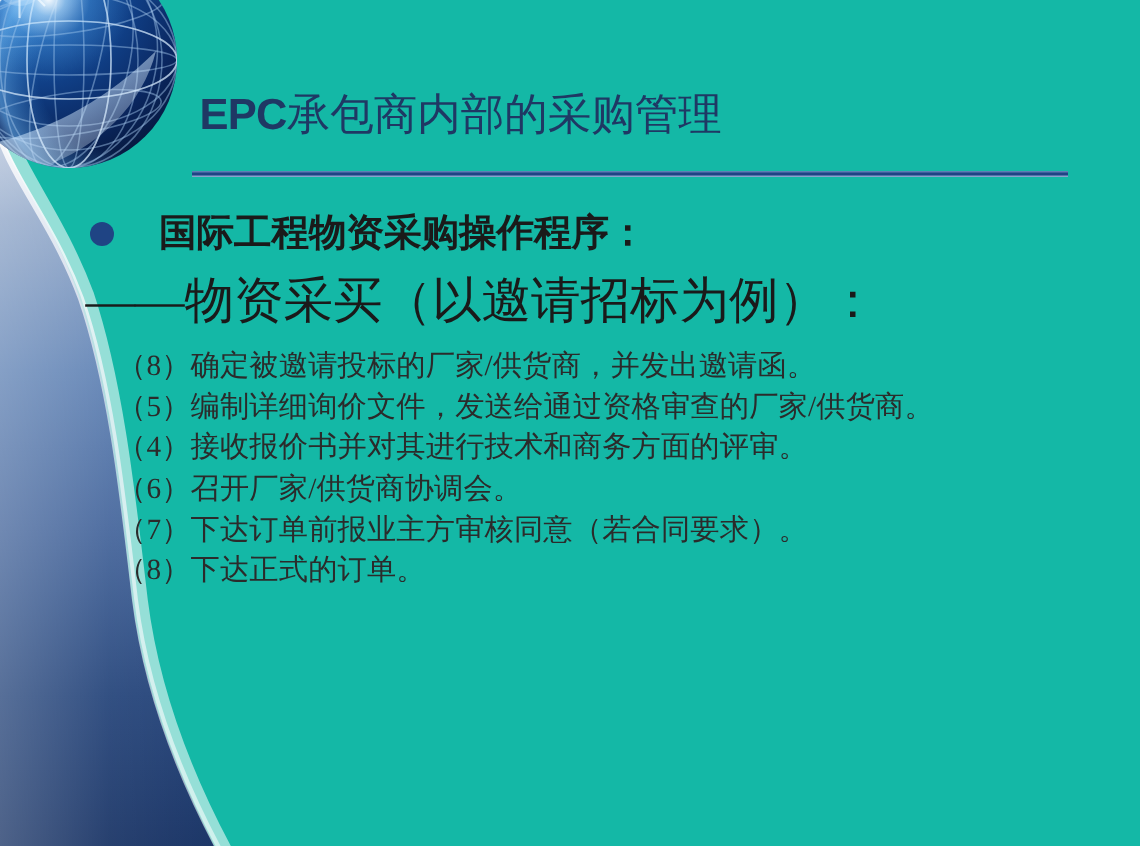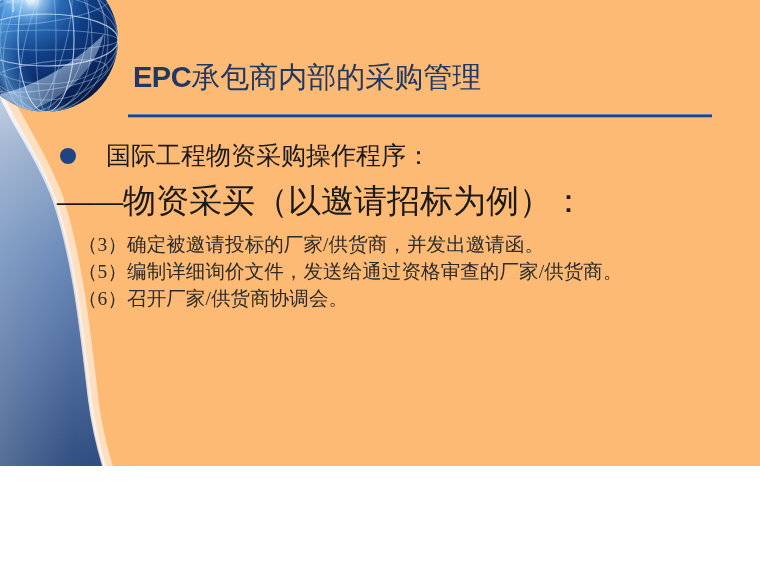--- a/index.html
+++ b/index.html
@@ -6,23 +6,23 @@
     margin: 0;
     padding: 0;
     background: #ffffff;
   }
   body {
     font-family: "Liberation Serif", "DejaVu Serif", serif;
   }
   .slide {
     position: relative;
     width: 760px;
-    height: 466px;
+    height: 564px;
     overflow: hidden;
-    background: #fdba74;
+    background: #14b8a6;
   }
 
   
   .left-band {
     position: absolute;
     left: 0;
     top: 0;
     width: 230px;
     height: 570px;
     pointer-events: none;
@@ -96,20 +96,21 @@
     background: #1f4484;
     margin-top: 8px;
     flex: 0 0 auto;
   }
   .lvl1-text {
     margin-left: 30px;
     font-size: 25px;
     line-height: 32px;
     color: #1a1a1a;
     white-space: nowrap;
+    font-weight: bold;
   }
 
   .lvl2 {
     position: absolute;
     left: 57px;
     top: 185px;
     width: 690px;
     font-size: 33px;
     line-height: 32px;
     color: #1a1a1a;
@@ -258,18 +259,21 @@
   <div class="title-rule"></div>
 
   <div class="lvl1">
     <span class="lvl1-bullet"></span>
     <span class="lvl1-text">国际工程物资采购操作程序：</span>
   </div>
 
   <div class="lvl2">——物资采买（以邀请招标为例）：</div>
 
   <div class="steps">
-    <div class="step">（3）确定被邀请投标的厂家/供货商，并发出邀请函。</div>
+    <div class="step">（8）确定被邀请投标的厂家/供货商，并发出邀请函。</div>
     <div class="step">（5）编制详细询价文件，发送给通过资格审查的厂家/供货商。</div>
+    <div class="step">（4）接收报价书并对其进行技术和商务方面的评审。</div>
     <div class="step">（6）召开厂家/供货商协调会。</div>
+    <div class="step">（7）下达订单前报业主方审核同意（若合同要求）。</div>
+    <div class="step">（8）下达正式的订单。</div>
   </div>
 
 </div>
 
 </body></html>

